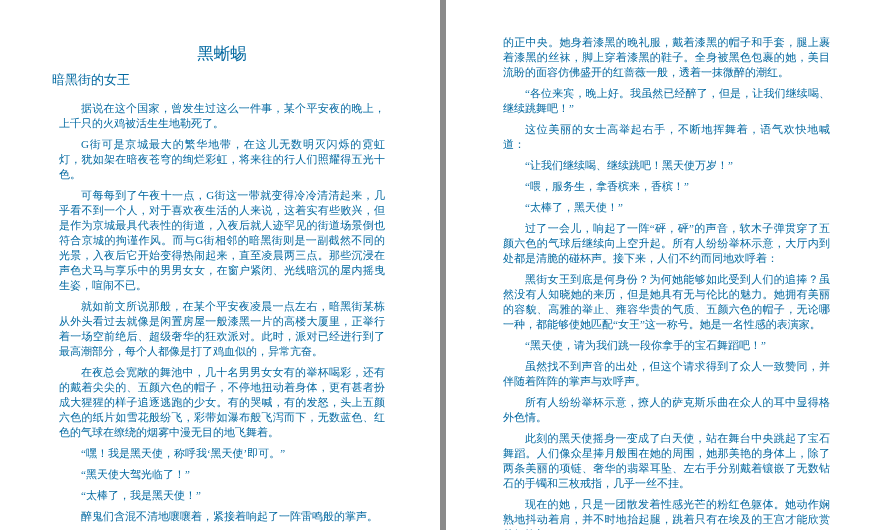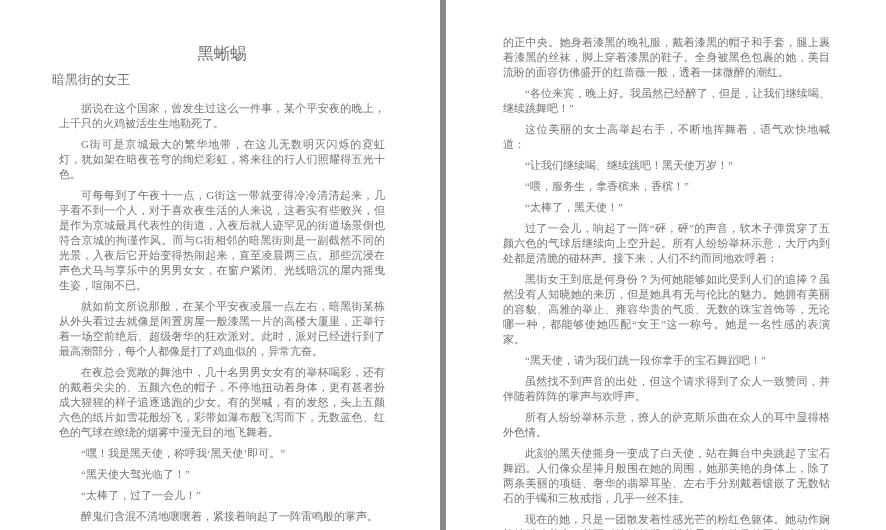--- a/index.html
+++ b/index.html
@@ -8,21 +8,21 @@
     width: 886px;
     height: 530px;
     overflow: hidden;
     background: #ffffff;
   }
   .spread {
     display: flex;
     width: 886px;
     height: 394px;
     font-family: "Liberation Serif", "DejaVu Serif", serif;
-    color: #737373;
+    color: #0369a1;
   }
   .page {
     background: #ffffff;
     width: 440px;
     height: 530px;
     box-sizing: border-box;
     overflow: hidden;
   }
   .page-left  { padding: 44px 48px 0 52px; }
   .page-right { padding: 35px 49px 0 50px; }
@@ -68,37 +68,37 @@
     <h1 class="book-title">黑蜥蜴</h1>
     <h2 class="chapter-heading">暗黑街的女王</h2>
     <div class="text-block">
         <p>据说在这个国家，曾发生过这么一件事，某个平安夜的晚上，上千只的火鸡被活生生地勒死了。</p>
         <p>G街可是京城最大的繁华地带，在这儿无数明灭闪烁的霓虹灯，犹如架在暗夜苍穹的绚烂彩虹，将来往的行人们照耀得五光十色。</p>
         <p>可每每到了午夜十一点，G街这一带就变得冷冷清清起来，几乎看不到一个人，对于喜欢夜生活的人来说，这着实有些败兴，但是作为京城最具代表性的街道，入夜后就人迹罕见的街道场景倒也符合京城的拘谨作风。而与G街相邻的暗黑街则是一副截然不同的光景，入夜后它开始变得热闹起来，直至凌晨两三点。那些沉浸在声色犬马与享乐中的男男女女，在窗户紧闭、光线暗沉的屋内摇曳生姿，喧闹不已。</p>
         <p>就如前文所说那般，在某个平安夜凌晨一点左右，暗黑街某栋从外头看过去就像是闲置房屋一般漆黑一片的高楼大厦里，正举行着一场空前绝后、超级奢华的狂欢派对。此时，派对已经进行到了最高潮部分，每个人都像是打了鸡血似的，异常亢奋。</p>
         <p>在夜总会宽敞的舞池中，几十名男男女女有的举杯喝彩，还有的戴着尖尖的、五颜六色的帽子，不停地扭动着身体，更有甚者扮成大猩猩的样子追逐逃跑的少女。有的哭喊，有的发怒，头上五颜六色的纸片如雪花般纷飞，彩带如瀑布般飞泻而下，无数蓝色、红色的气球在缭绕的烟雾中漫无目的地飞舞着。</p>
         <p>“嘿！我是黑天使，称呼我‘黑天使’即可。”</p>
         <p>“黑天使大驾光临了！”</p>
-        <p>“太棒了，过了一会儿！”</p>
+        <p>“太棒了，我是黑天使！”</p>
         <p>醉鬼们含混不清地嚷嚷着，紧接着响起了一阵雷鸣般的掌声。</p>
         <p>一名妇人迈着轻盈的步伐，穿过自动让出一条路的人墙，来到大厅</p>
       </div>
   </div>
 
   <div class="divider"></div>
 
   <div class="page page-right">
       <p class="no-indent">的正中央。她身着漆黑的晚礼服，戴着漆黑的帽子和手套，腿上裹着漆黑的丝袜，脚上穿着漆黑的鞋子。全身被黑色包裹的她，美目流盼的面容仿佛盛开的红蔷薇一般，透着一抹微醉的潮红。</p>
       <p>“各位来宾，晚上好。我虽然已经醉了，但是，让我们继续喝、继续跳舞吧！”</p>
       <p>这位美丽的女士高举起右手，不断地挥舞着，语气欢快地喊道：</p>
       <p>“让我们继续喝、继续跳吧！黑天使万岁！”</p>
       <p>“喂，服务生，拿香槟来，香槟！”</p>
       <p>“太棒了，黑天使！”</p>
       <p>过了一会儿，响起了一阵“砰，砰”的声音，软木子弹贯穿了五颜六色的气球后继续向上空升起。所有人纷纷举杯示意，大厅内到处都是清脆的碰杯声。接下来，人们不约而同地欢呼着：</p>
-      <p>黑街女王到底是何身份？为何她能够如此受到人们的追捧？虽然没有人知晓她的来历，但是她具有无与伦比的魅力。她拥有美丽的容貌、高雅的举止、雍容华贵的气质、无数的珠宝首饰等，无论哪一种，都能够使她匹配“女王”这一称号。她是一名性感的表演家。</p>
+      <p>黑街女王到底是何身份？为何她能够如此受到人们的追捧？虽然没有人知晓她的来历，但是她具有无与伦比的魅力。她拥有美丽的容貌、高雅的举止、雍容华贵的气质、五颜六色的帽子，无论哪一种，都能够使她匹配“女王”这一称号。她是一名性感的表演家。</p>
       <p>“黑天使，请为我们跳一段你拿手的宝石舞蹈吧！”</p>
       <p>虽然找不到声音的出处，但这个请求得到了众人一致赞同，并伴随着阵阵的掌声与欢呼声。</p>
       <p>所有人纷纷举杯示意，撩人的萨克斯乐曲在众人的耳中显得格外色情。</p>
       <p>此刻的黑天使摇身一变成了白天使，站在舞台中央跳起了宝石舞蹈。人们像众星捧月般围在她的周围，她那美艳的身体上，除了两条美丽的项链、奢华的翡翠耳坠、左右手分别戴着镶嵌了无数钻石的手镯和三枚戒指，几乎一丝不挂。</p>
       <p>现在的她，只是一团散发着性感光芒的粉红色躯体。她动作娴熟地抖动着肩，并不时地抬起腿，跳着只有在埃及的王宫才能欣赏的妖艳舞</p>
     </div>
 
 </div>
 
 </body></html>

